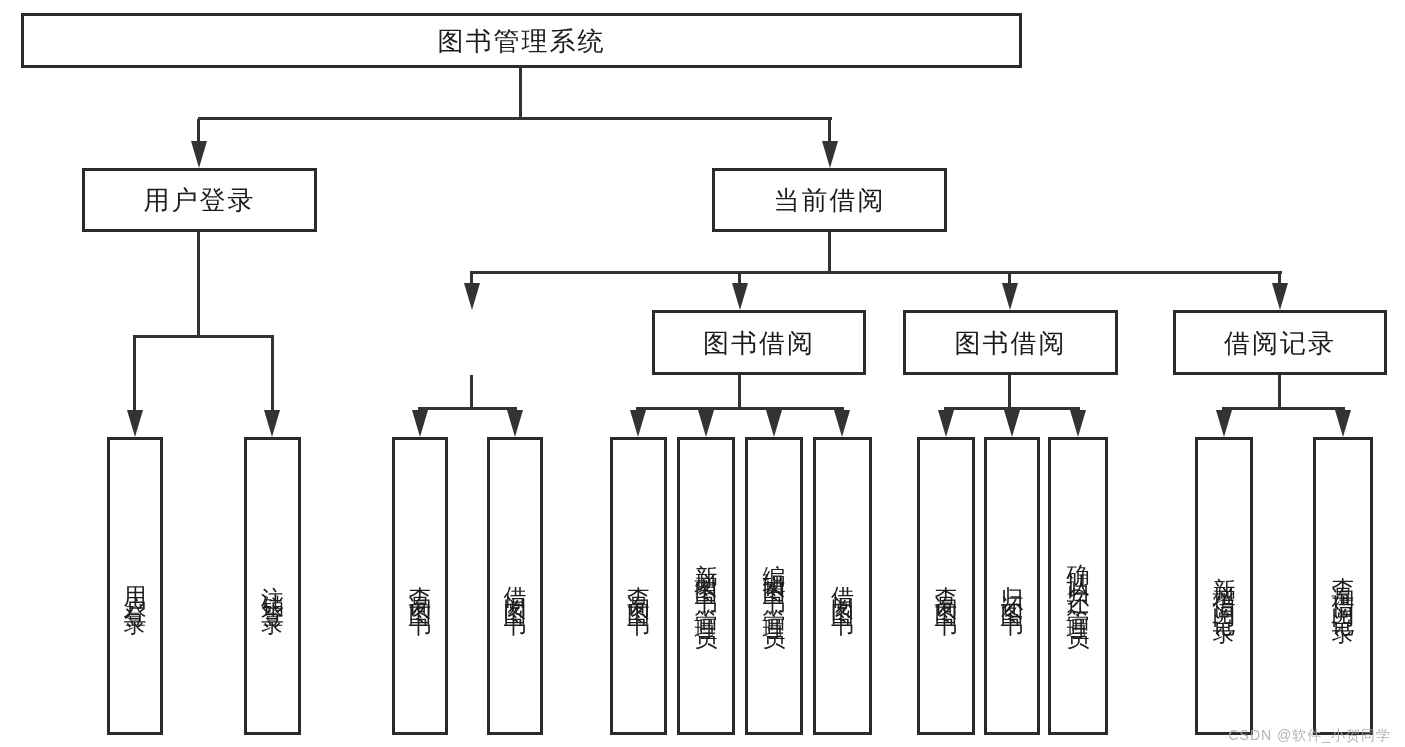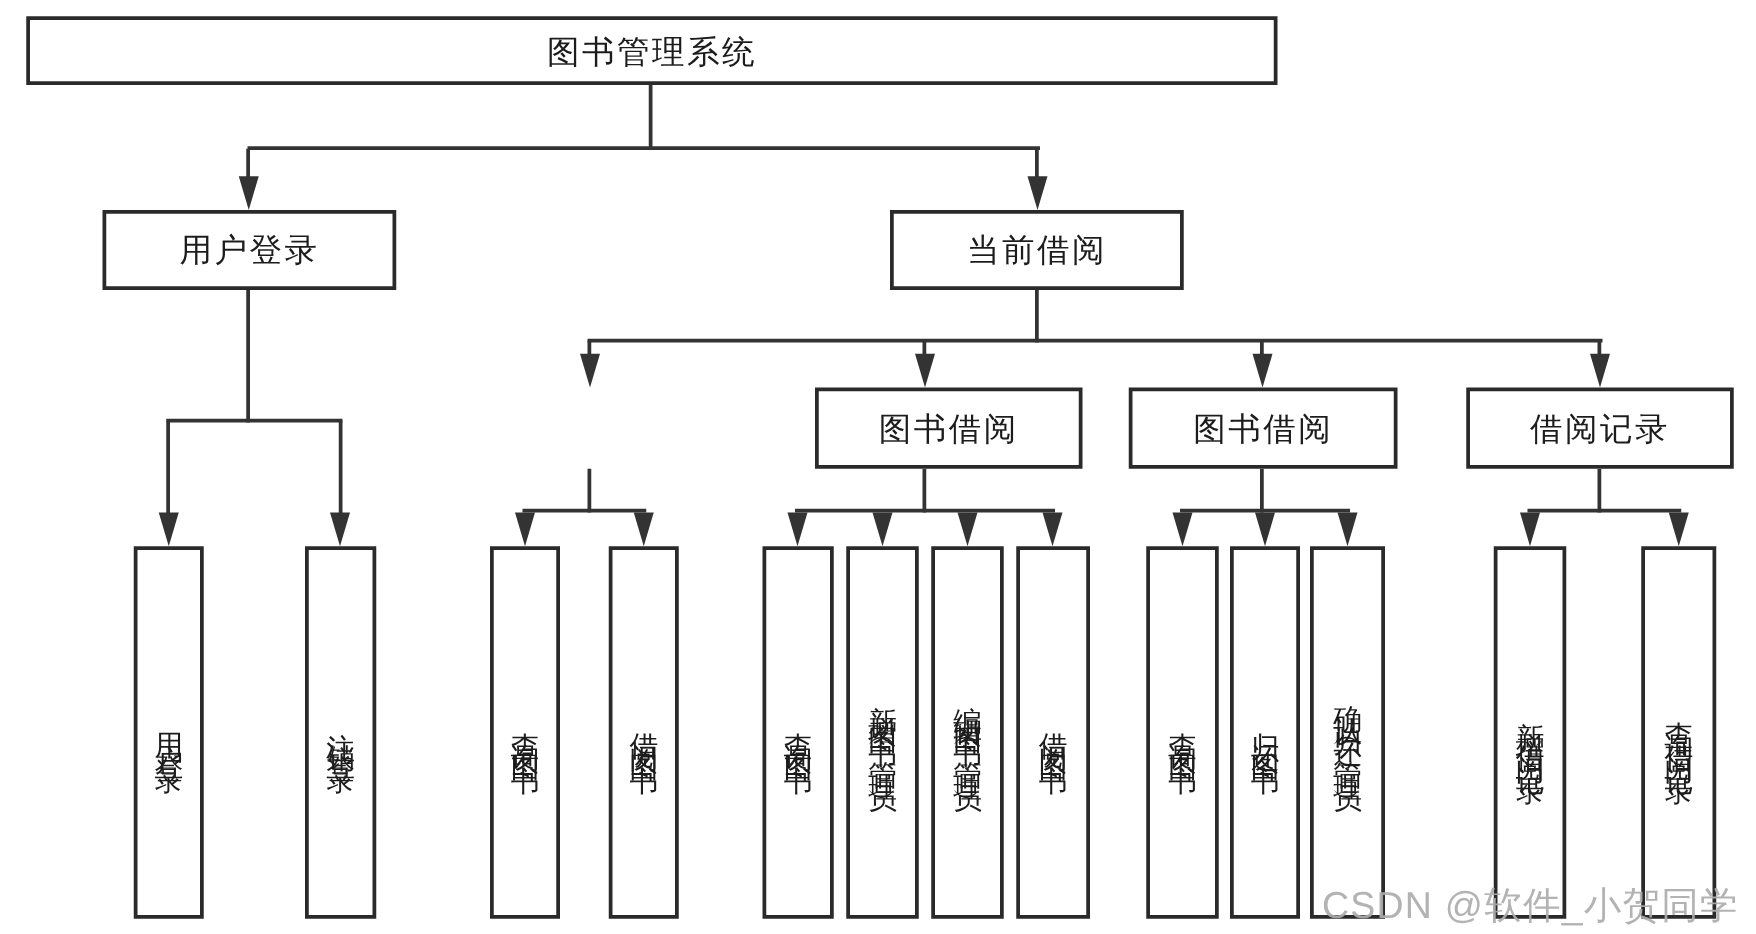--- a/index.html
+++ b/index.html
@@ -19,21 +19,21 @@
     font-size:23px;letter-spacing:9px;
   }
   .line{position:absolute;background:#333333;z-index:1;}
   .arrow{
     position:absolute;width:0;height:0;z-index:1;
     border-left:8px solid transparent;border-right:8px solid transparent;
     border-top:27px solid #333333;
   }
   .watermark{
     position:absolute;right:14px;bottom:2px;z-index:5;
-    font-size:30px;color:rgba(172,172,172,0.92);letter-spacing:1px;
+    font-size:14px;color:rgba(172,172,172,0.92);letter-spacing:1px;
   }
 </style>
 </head>
 <body>
 
 <div id="canvas">
 
   <div class="box hbox" style="left:21px;top:13px;width:1001px;height:55px;">
     <span>图书管理系统</span>
   </div>

